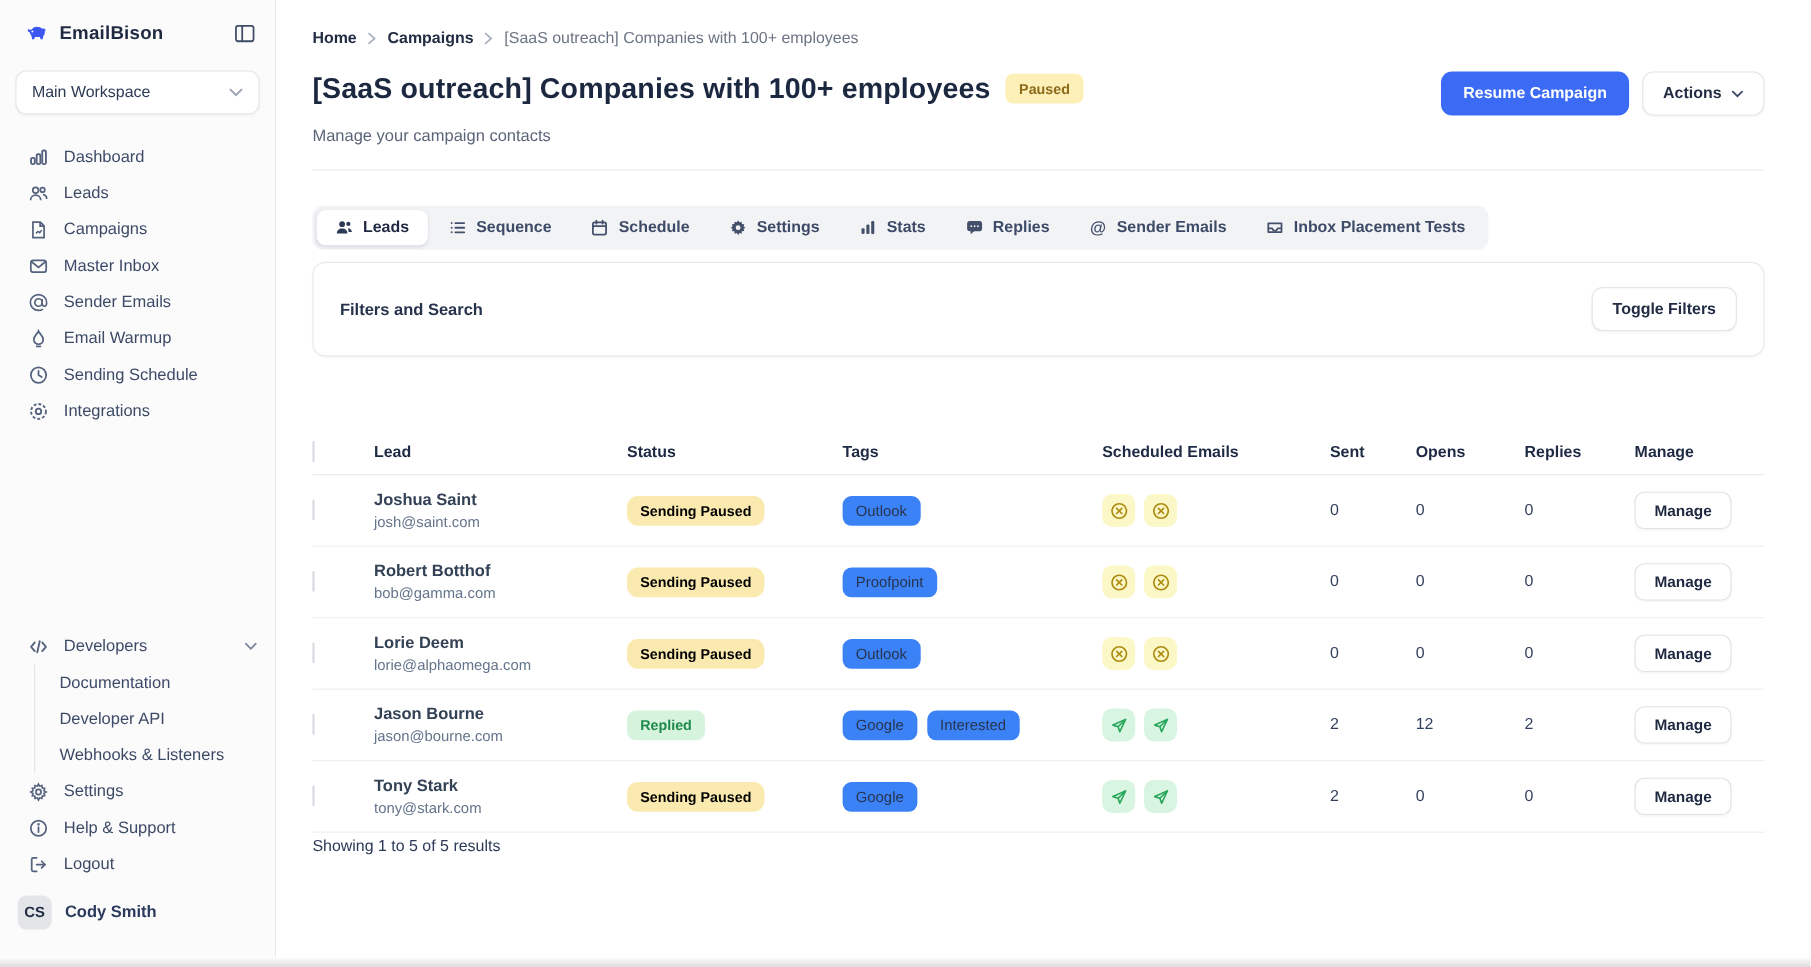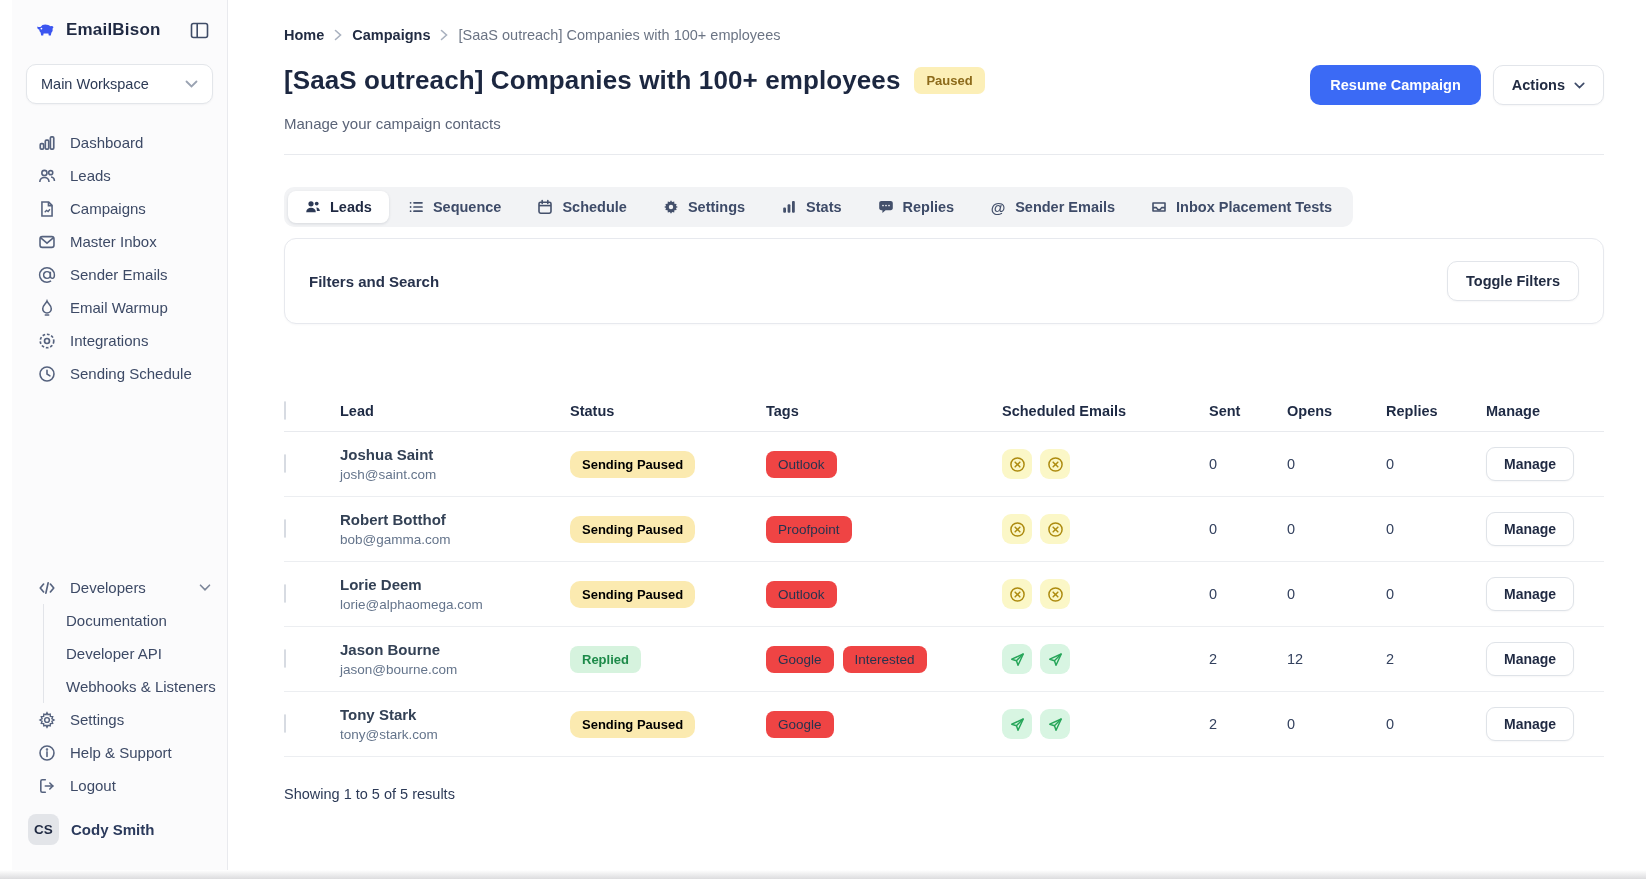--- a/index.html
+++ b/index.html
@@ -6,21 +6,21 @@
   html,body { width:1646px; height:879px; overflow:hidden; }
   body {
     font-family:"Liberation Sans", sans-serif;
     background:#ffffff; color:#25304d; position:relative;
     -webkit-font-smoothing:antialiased;
   }
   svg { display:block; }
 
   
   .sidebar {
-    position:absolute; left:12px; top:0; width:216px; height:879px;
+    position:absolute; left:0; top:0; width:251px; height:879px;
     background:#fbfbfc; border-right:1px solid #e9eaee;
     display:flex; flex-direction:column;
   }
   .brand-row {
     display:flex; align-items:center; padding:20px 18px 8px 24px;
   }
   .brand { display:flex; align-items:center; gap:8px; flex:1; }
   .brand-name { font-size:17px; font-weight:700; color:#1f2942; letter-spacing:.2px; }
   .panel-toggle { color:#3f4c67; cursor:pointer; }
 
@@ -130,40 +130,40 @@
   .status-badge {
     display:inline-block; font-size:13px; font-weight:700;
     padding:6px 12px; border-radius:8px;
   }
   .status-warning { background:#fbeab0; color:#000000;border-radius:10px; }
   .status-success { background:#d6f3de; color:#1d8a49; }
 
   .tags-wrap { display:flex; gap:9px; }
   .tag-badge {
     display:inline-block; font-size:13.5px; font-weight:500; color:#27344f;
-    background:#ef4444; padding:6px 12px; border-radius:8px;
+    background:#3b82f6; padding:6px 12px; border-radius:8px;
   }
 
   .sched-wrap { display:flex; gap:8px; }
   .sched-icon {
     width:30px; height:30px; border-radius:9px;
     display:flex; align-items:center; justify-content:center;
   }
   .sched-paused { background:#fbf7c7; color:#ad8b10; }
   .sched-send { background:#d8f5e2; color:#27a65a; }
 
   .num-cell { font-size:14.5px; color:#33415e; }
 
   .btn-manage {
     background:#fff; border:1px solid #dfe3e8; border-radius:9px;
     font-family:inherit; font-size:14px; font-weight:600; color:#1f2942;
     padding:8px 17px; cursor:pointer; box-shadow:0 1px 2px rgba(20,30,60,.04);
   }
 
-  .results-footer { margin-top:29px; font-size:14.5px; color:#2c3a57; }
+  .results-footer { margin-top:5px; font-size:14.5px; color:#2c3a57; }
 
   .bottom-fade {
     position:absolute; left:0; bottom:0; width:1646px; height:9px;
     background:linear-gradient(#ffffff, #dcdcde); pointer-events:none;
   }
 </style>
 </head>
 <body>
 
 <aside class="sidebar">
@@ -248,35 +248,35 @@
       <span class="nicon">
         <svg width="18" height="18" viewBox="0 0 16 16" fill="none" stroke="currentColor" stroke-width="1.4">
             <path d="M8,1.8 C9,4.4 11.8,5.4 11.8,8.6 C11.8,10.8 10.1,12.4 8,12.4 C5.9,12.4 4.2,10.8 4.2,8.6 C4.2,5.4 7,4.4 8,1.8 Z"></path>
             <path d="M6.5,14.2 H9.5" stroke-linecap="round"></path>
           </svg>
       </span>
       <span>Email Warmup</span>
     </li>
     <li class="nav-item">
       <span class="nicon">
+        <svg width="18" height="18" viewBox="0 0 16 16" fill="none" stroke="currentColor" stroke-width="1.4">
+            <circle cx="8" cy="8" r="6.2"></circle>
+            <path d="M8,4.6 V8 L10.6,9.6" stroke-linecap="round"></path>
+          </svg>
+      </span>
+      <span>Sending Schedule</span>
+    </li>
+    <li class="nav-item">
+      <span class="nicon">
         <svg width="18" height="18" viewBox="0 0 16 16" fill="none" stroke="currentColor" stroke-width="1.5" stroke-dasharray="2.4 1.6">
             <circle cx="8" cy="8" r="6"></circle>
             <circle cx="8" cy="8" r="2.2" stroke-dasharray="none"></circle>
           </svg>
       </span>
       <span>Integrations</span>
-    </li>
-    <li class="nav-item">
-      <span class="nicon">
-        <svg width="18" height="18" viewBox="0 0 16 16" fill="none" stroke="currentColor" stroke-width="1.4">
-            <circle cx="8" cy="8" r="6.2"></circle>
-            <path d="M8,4.6 V8 L10.6,9.6" stroke-linecap="round"></path>
-          </svg>
-      </span>
-      <span>Sending Schedule</span>
     </li>
   </ul>
 
   <div class="sidebar-spacer"></div>
 
   <ul class="nav-list">
     <li class="nav-item">
       <span class="nicon">
         <svg width="18" height="18" viewBox="0 0 16 16" fill="none" stroke="currentColor" stroke-width="1.5" stroke-linecap="round" stroke-linejoin="round">
             <polyline points="5,4.5 2,8 5,11.5"></polyline>

